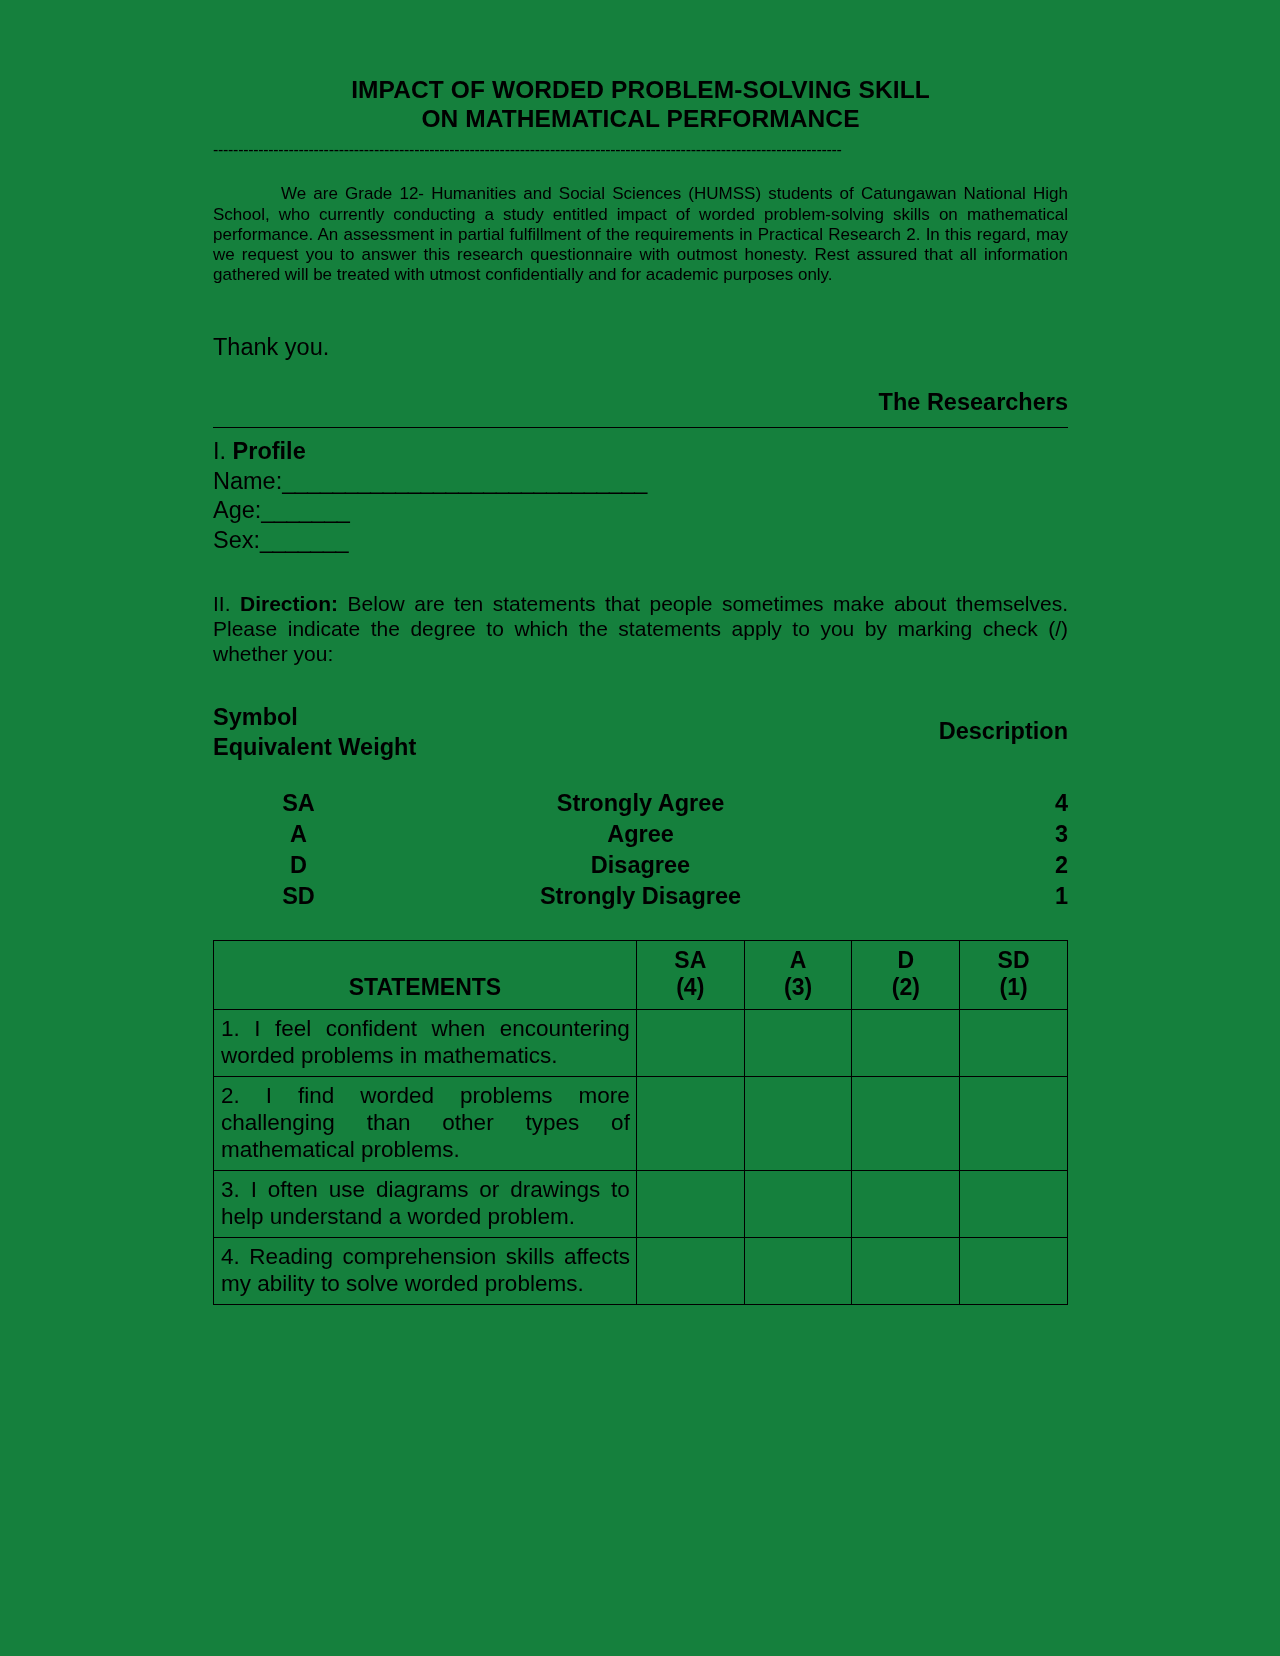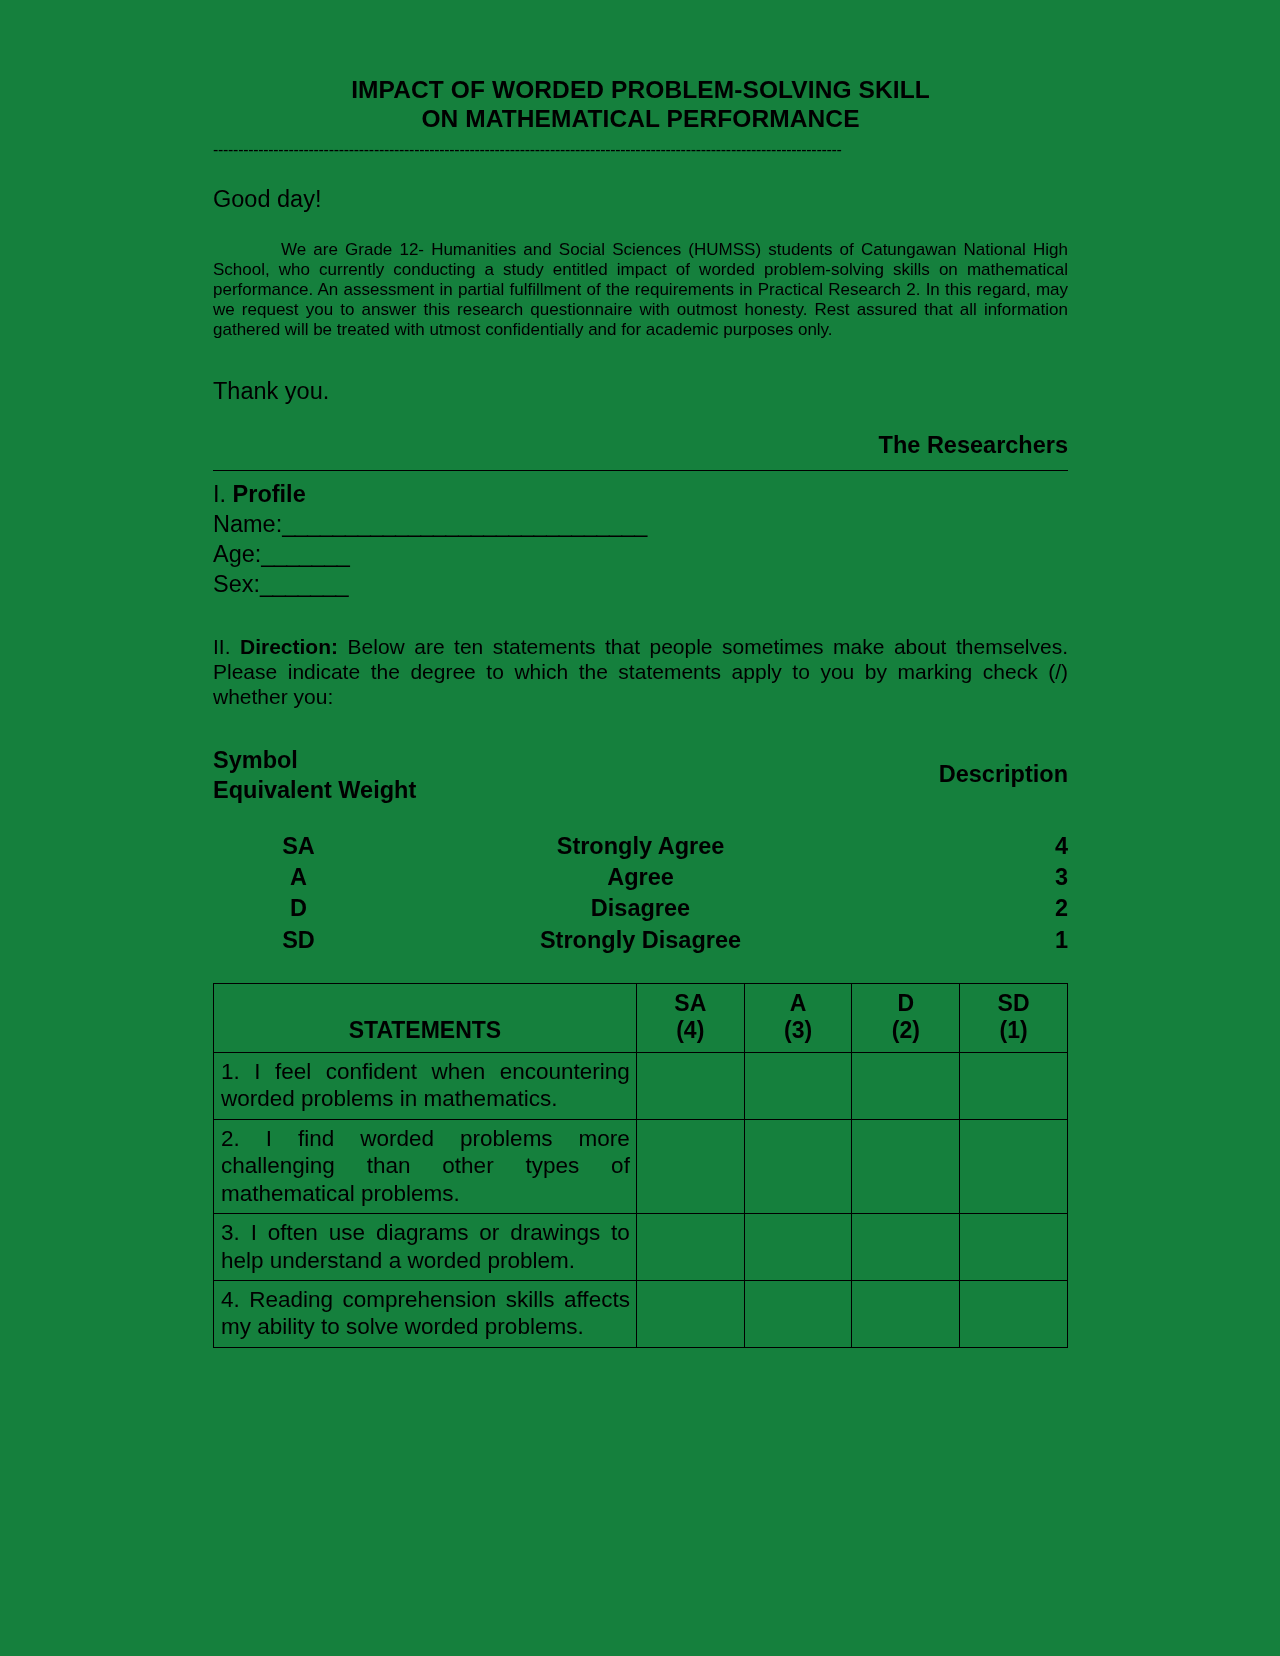--- a/index.html
+++ b/index.html
@@ -51,21 +51,21 @@
   .body-para {
     margin-top: 26px;
     font-size: 17px;
     line-height: 1.19;
     text-align: justify;
     text-justify: inter-word;
     text-indent: 68px;
   }
 
   .thank-you {
-    margin-top: 36px;
+    margin-top: 48px;
     font-size: 23.5px;
     line-height: 1.2;
   }
 
   .researchers {
     margin-top: 26px;
     text-align: right;
     font-size: 23.5px;
     font-weight: bold;
     line-height: 1.2;
@@ -167,21 +167,20 @@
 
 <div class="page">
 
   <div class="title-block">
     <span class="title-line">IMPACT OF WORDED PROBLEM-SOLVING SKILL</span>
     <span class="title-line">ON MATHEMATICAL PERFORMANCE</span>
   </div>
 
   <div class="dash-rule">-----------------------------------------------------------------------------------------------------------------------------</div>
 
-  <div class="greeting">Good day!</div>
 
   <div class="body-para">We are Grade 12- Humanities and Social Sciences (HUMSS) students of Catungawan National High School, who currently conducting a study entitled impact of worded problem-solving skills on mathematical performance. An assessment in partial fulfillment of the requirements in Practical Research 2. In this regard, may we request you to answer this research questionnaire with outmost honesty. Rest assured that all information gathered will be treated with utmost confidentially and for academic purposes only.</div>
 
   <div class="thank-you">Thank you.</div>
 
   <div class="researchers">The Researchers</div>
 
   <hr class="hr-solid">
 
   <div class="profile-head">

